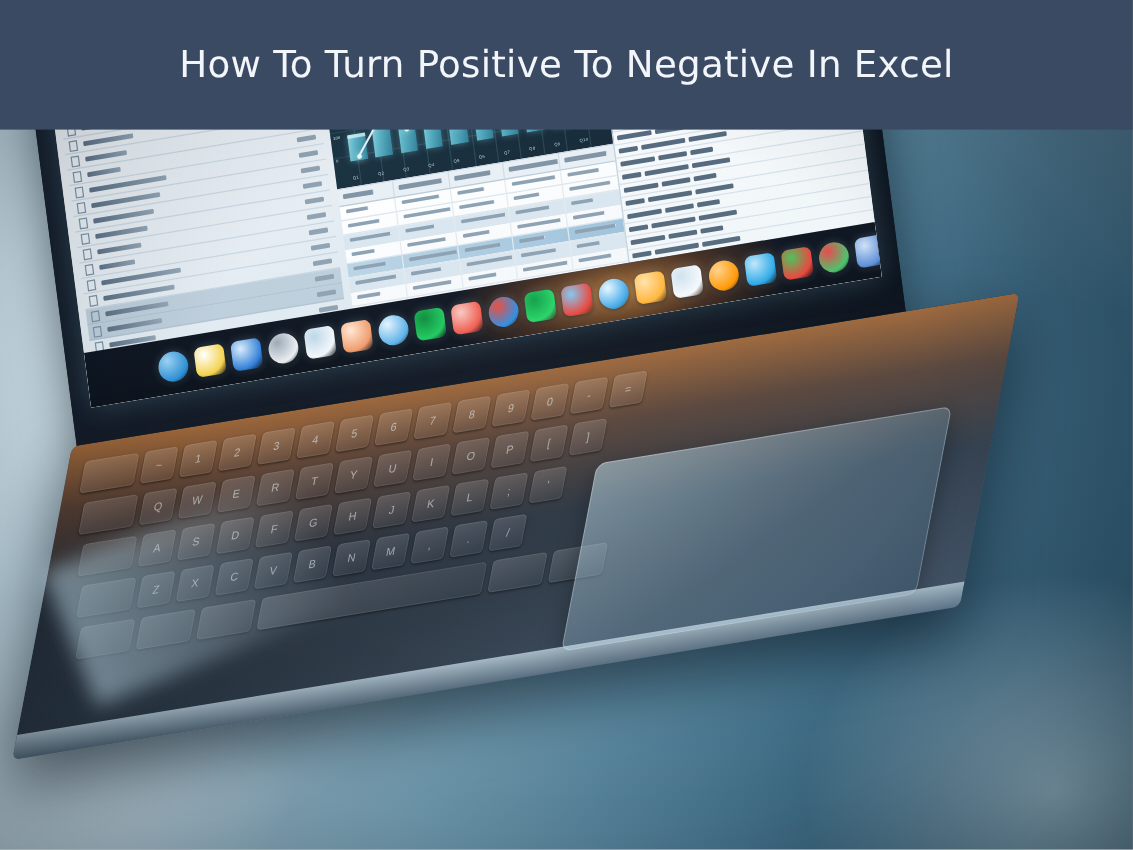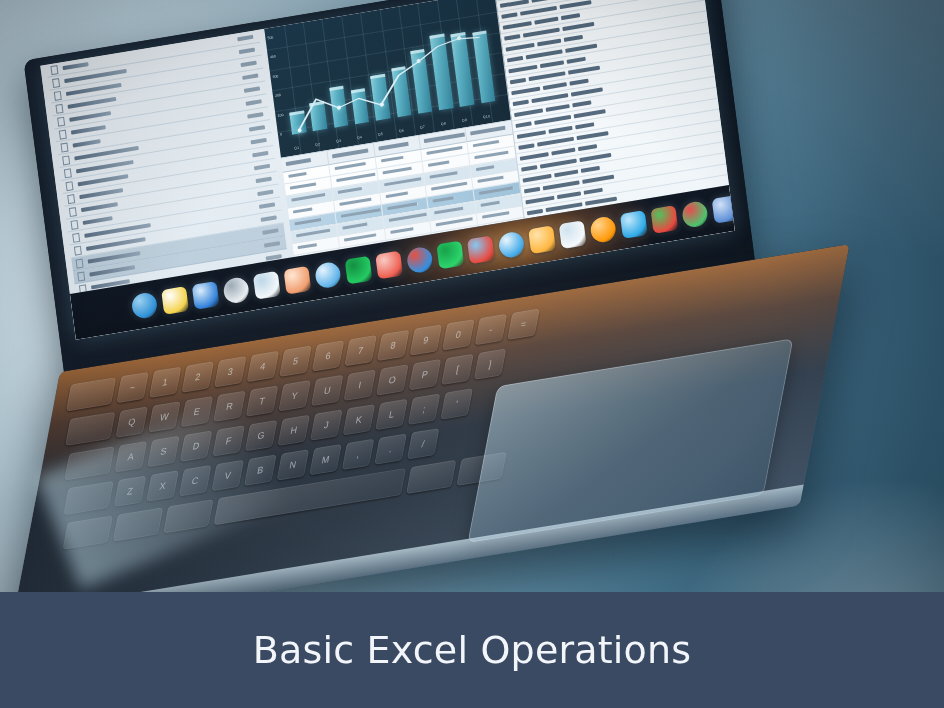--- a/index.html
+++ b/index.html
@@ -812,18 +812,18 @@
         <div class="deck-edge"></div>
       </div>
 
       <div class="lightbeam"></div>
     </div>
 
     <div class="backdrop-vignette"></div>
     <div class="photo-grain"></div>
   </div>
 
-
-  <div class="band band-bottom">
-    <div class="band-title">Basic Excel Operations</div>
+  <div class="band band-top">
+    <div class="band-title">How To Turn Positive To Negative In Excel</div>
   </div>
 
+
 </div>
 
 </body></html>

